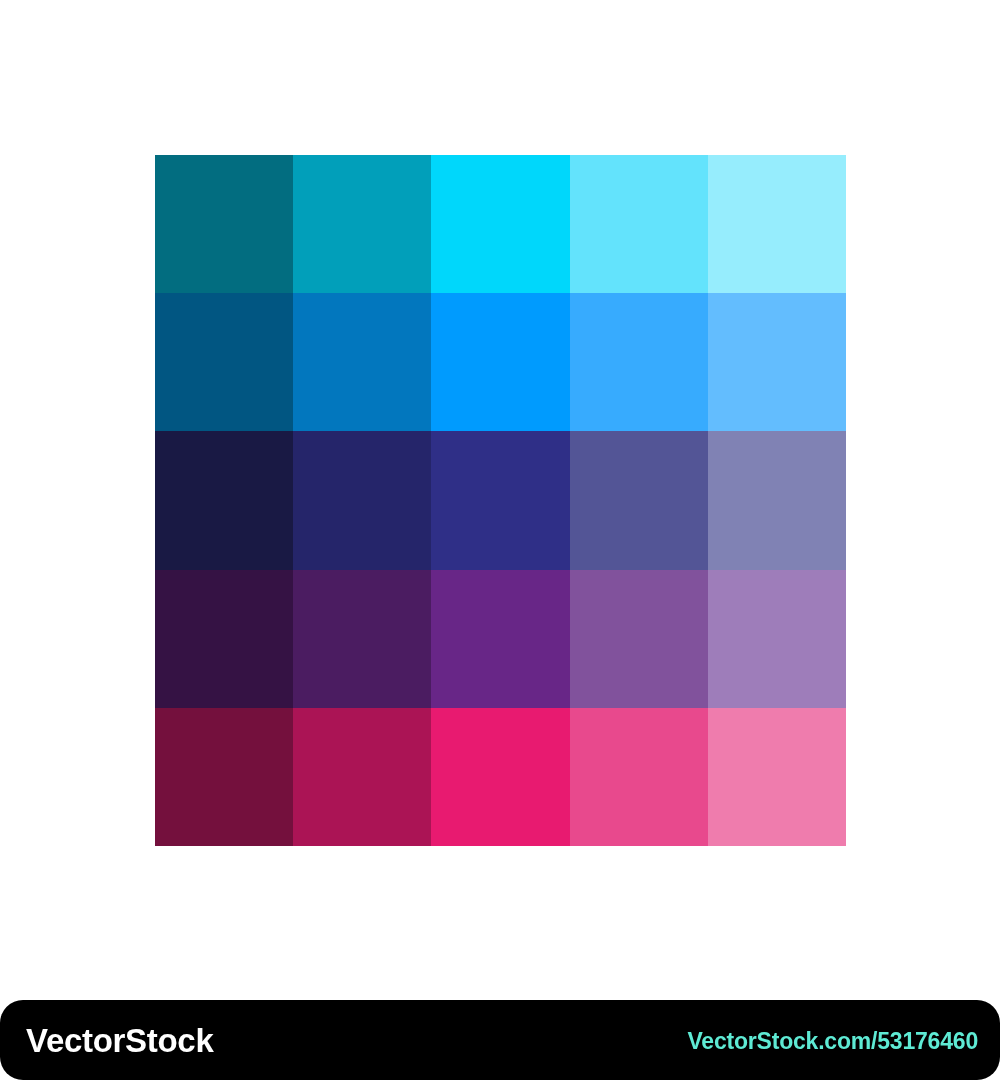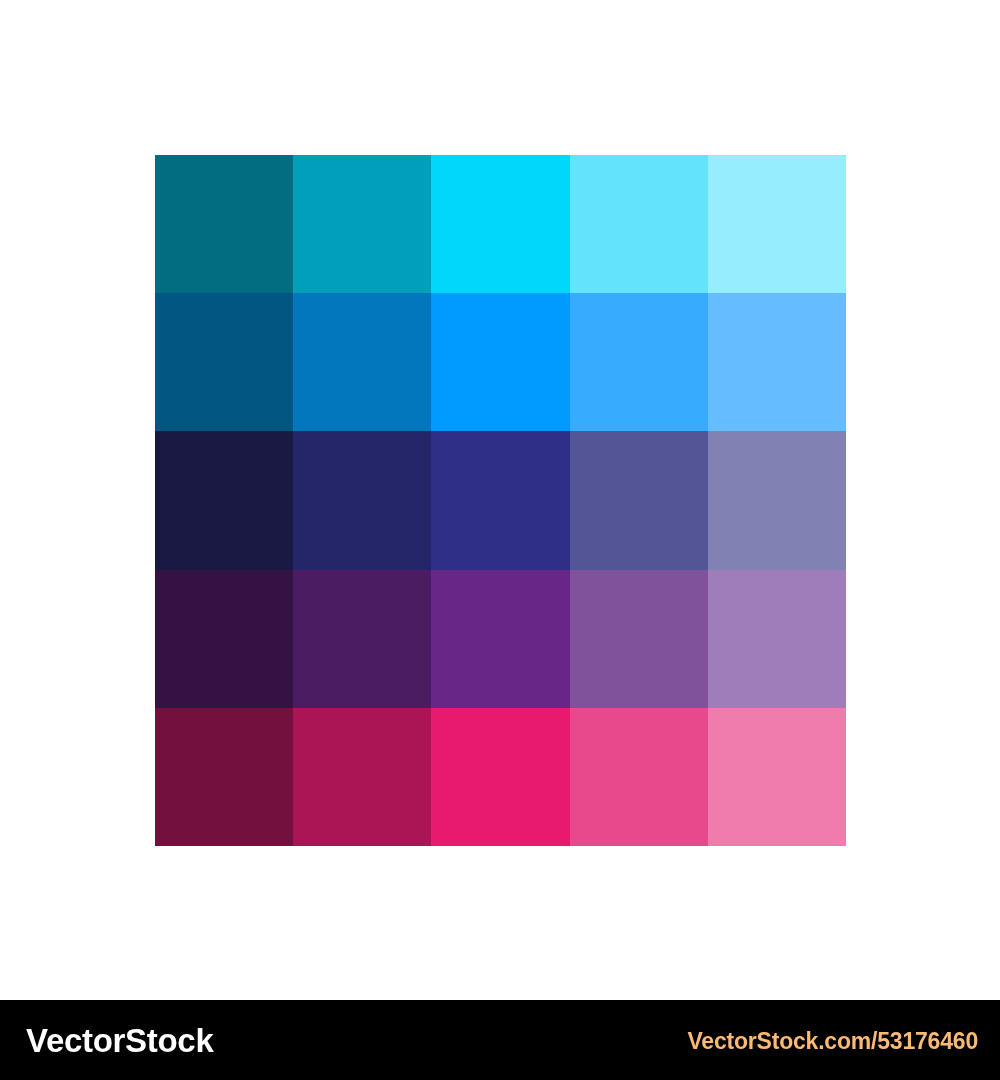--- a/index.html
+++ b/index.html
@@ -64,21 +64,21 @@
     white-space: nowrap;
   }
 
   #footer-url {
     position: absolute;
     right: 22px;
     top: 28px;
     font-size: 23px;
     font-weight: 700;
     letter-spacing: -0.2px;
-    color: #fdba74;
+    color: #5eead4;
     white-space: nowrap;
   }
 </style>
 </head>
 <body style="background: rgb(255, 255, 255);">
 
 <div id="artboard" style="background: rgb(255, 255, 255);">
   <div id="swatch-grid" style="left: 155px; top: 155px; width: 691px; height: 691px; grid-template-columns: repeat(5, 1fr); grid-template-rows: repeat(5, 1fr);">
       <div class="swatch-cell" style="background: rgb(2, 109, 128);"></div>
       <div class="swatch-cell" style="background: rgb(1, 159, 186);"></div>
@@ -101,16 +101,16 @@
       <div class="swatch-cell" style="background: rgb(129, 82, 156);"></div>
       <div class="swatch-cell" style="background: rgb(158, 125, 186);"></div>
       <div class="swatch-cell" style="background: rgb(116, 16, 61);"></div>
       <div class="swatch-cell" style="background: rgb(171, 20, 85);"></div>
       <div class="swatch-cell" style="background: rgb(232, 26, 112);"></div>
       <div class="swatch-cell" style="background: rgb(232, 73, 141);"></div>
       <div class="swatch-cell" style="background: rgb(239, 124, 173);"></div>
     </div>
 </div>
 
-<div id="footer-bar" style="background: rgb(0, 0, 0); color: rgb(255, 255, 255);">
+<div id="footer-bar" style="background: rgb(0, 0, 0); color: rgb(255, 255, 255); border-radius: 23px;">
   <div id="footer-brand">VectorStock</div>
   <div id="footer-url">VectorStock.com/53176460</div>
 </div>
 
 </body></html>

